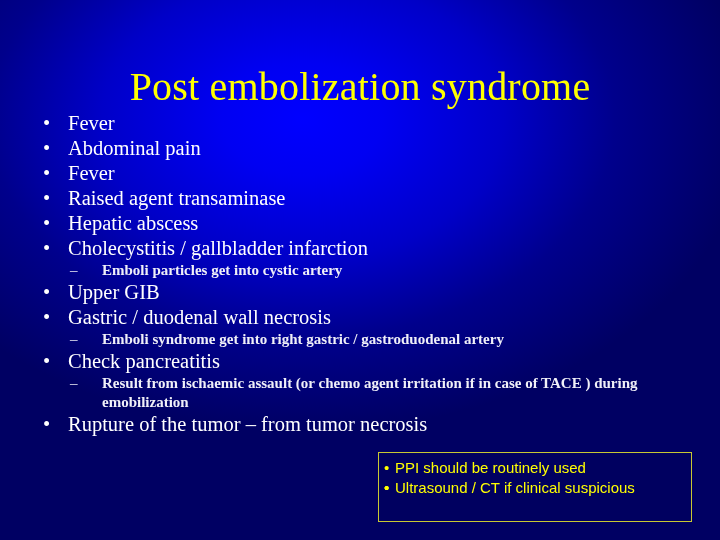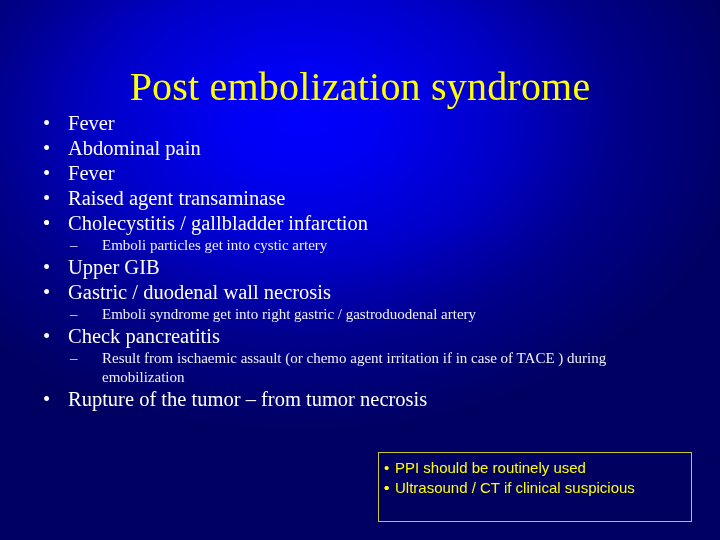--- a/index.html
+++ b/index.html
@@ -75,21 +75,21 @@
   .l2 > .marker {
     position: absolute;
     left: 34px;
     top: 0;
     width: 14px;
     color: #f0f0f8;
     font-size: 15px;
     line-height: 19px;
     text-align: left;
   }
-  .l2 .txt { display: inline-block; max-width: 560px; }
+  .l2 .txt { display: inline-block; max-width: 560px; font-weight: bold; }
 
   
   #callout {
     position: absolute;
     left: 378px;
     top: 452px;
     width: 314px;
     height: 70px;
     box-sizing: border-box;
     border: 1px solid #c8c832;
@@ -133,21 +133,21 @@
 
     <div class="l1">
       <span class="marker">•</span><span class="txt">Fever</span>
     </div>
 
     <div class="l1">
       <span class="marker">•</span><span class="txt">Raised agent transaminase</span>
     </div>
 
     <div class="l1">
-      <span class="marker">•</span>
+      <span class="marker">•</span><span class="txt">Hepatic abscess</span>
     </div>
 
     <div class="l1">
       <span class="marker">•</span><span class="txt">Cholecystitis / gallbladder infarction</span>
     </div>
 
     <div class="l2 nowrap">
       <span class="marker">–</span><span class="txt">Emboli particles get into cystic artery</span>
     </div>
 

